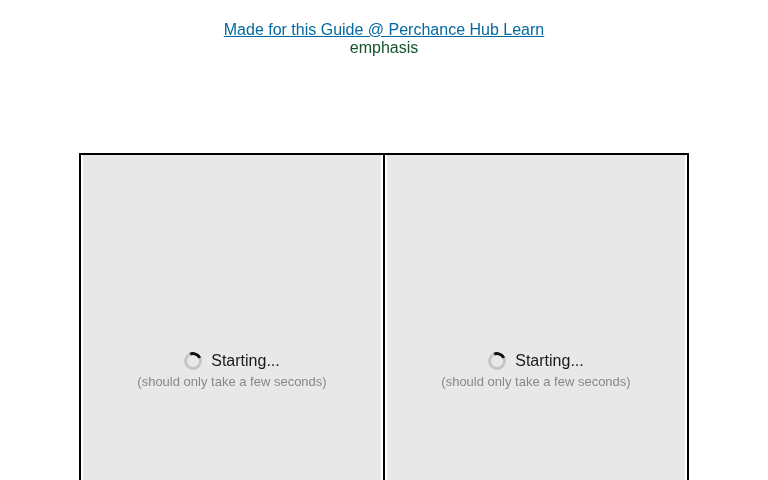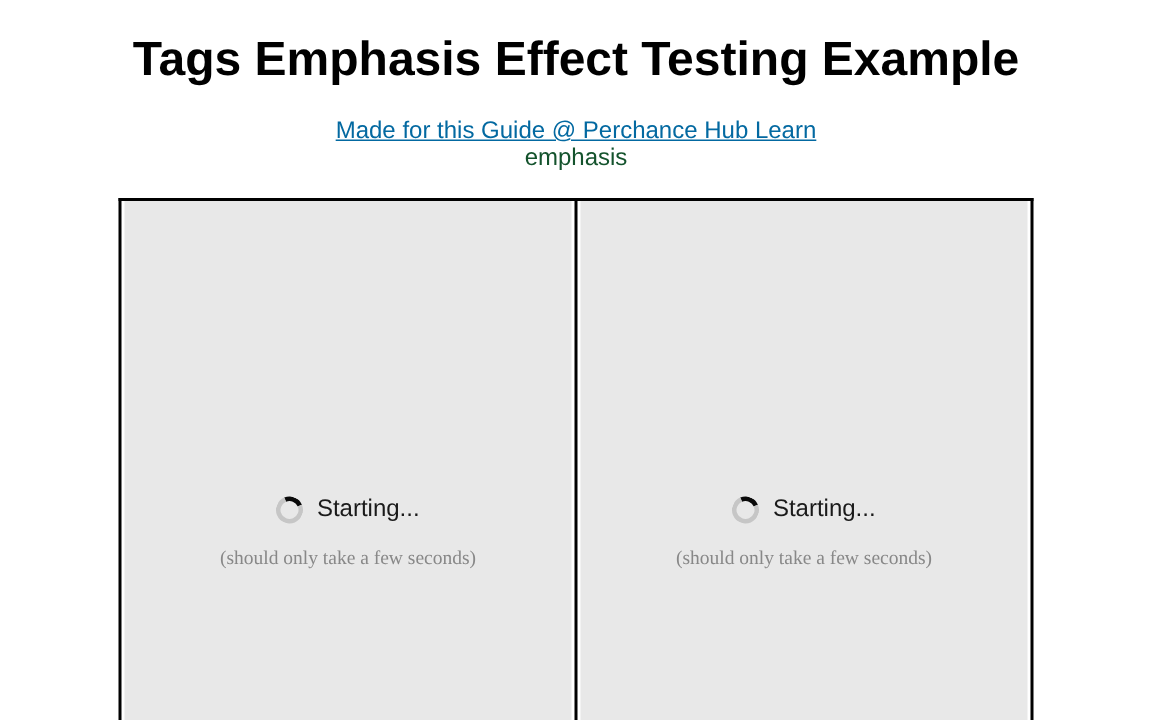--- a/index.html
+++ b/index.html
@@ -116,33 +116,32 @@
   }
 
   .loading-text {
     font-size: 16px;
     line-height: 19px;
     color: #1a1a1a;
     font-family: "Liberation Sans", sans-serif;
   }
 
   .loading-note {
-    margin-top: 15px;
+    margin-top: 4px;
     font-size: 13px;
     line-height: 15px;
     color: #888888;
-    font-family: Liberation Serif, serif;
+    font-family: Liberation Sans, sans-serif;
   }
 </style>
 </head>
 <body>
 
 <div class="page">
 
-  <h1 class="page-title">Tags Emphasis Effect Testing Example</h1>
 
   <div class="subtitle-block">
     <a class="guide-link">Made for this Guide @ Perchance Hub Learn</a>
     <span class="subtitle-tail">emphasis</span>
   </div>
 
   <div class="panels-wrap">
 
     <div class="panel">
       <div class="loading-block">

